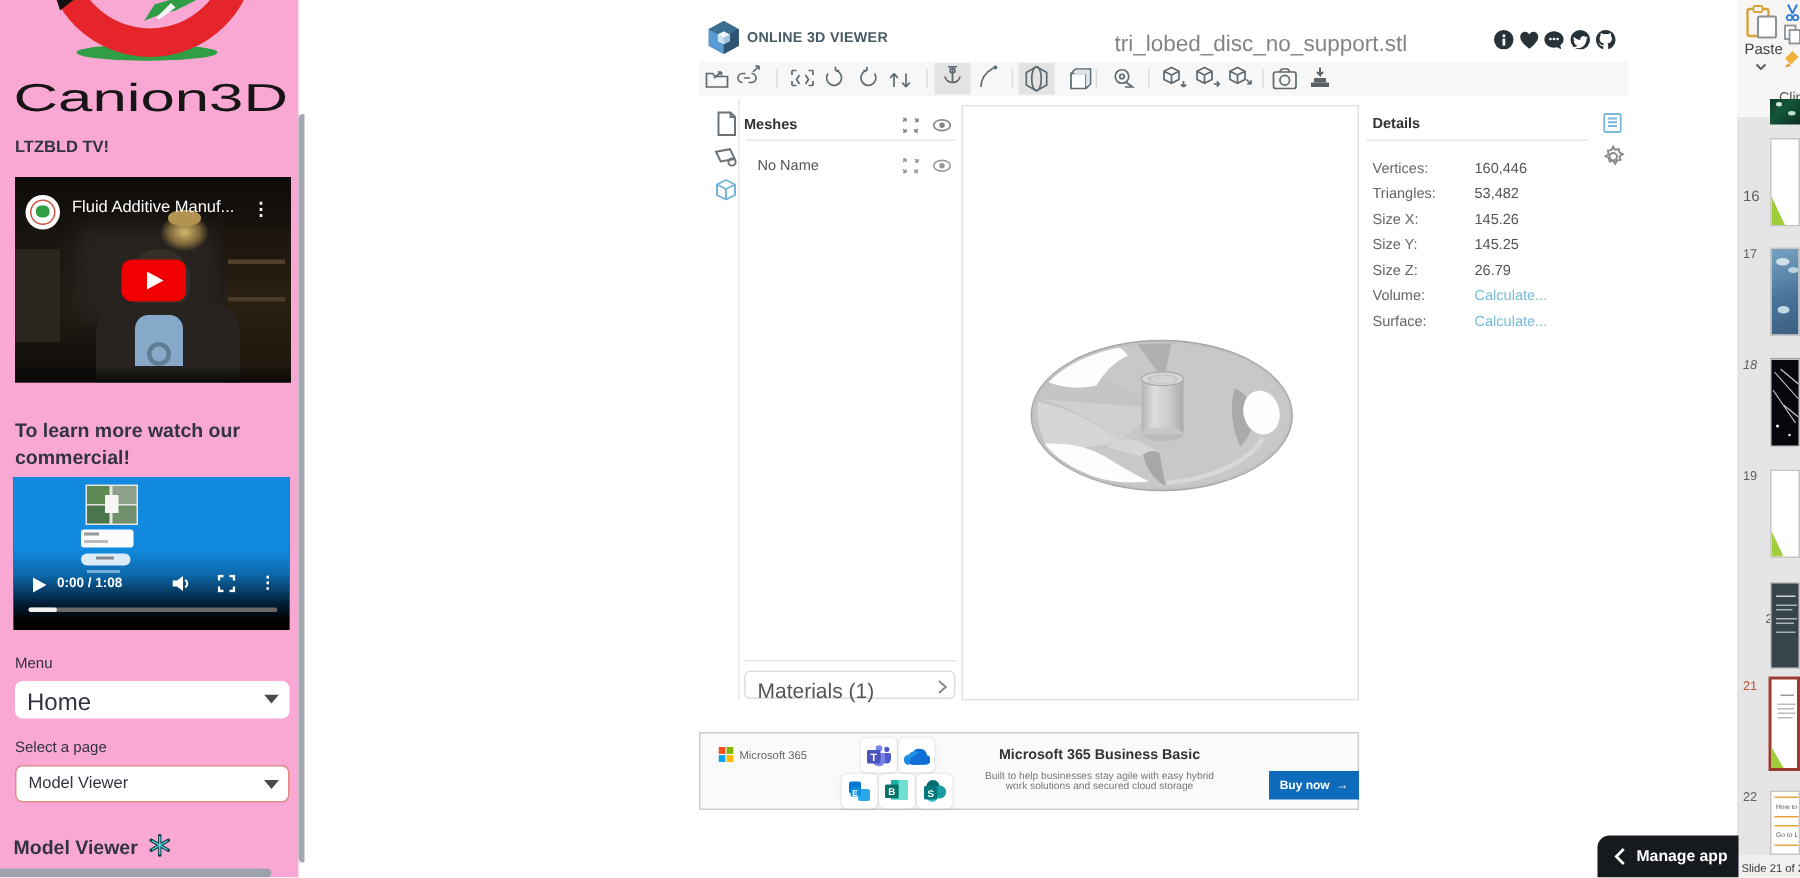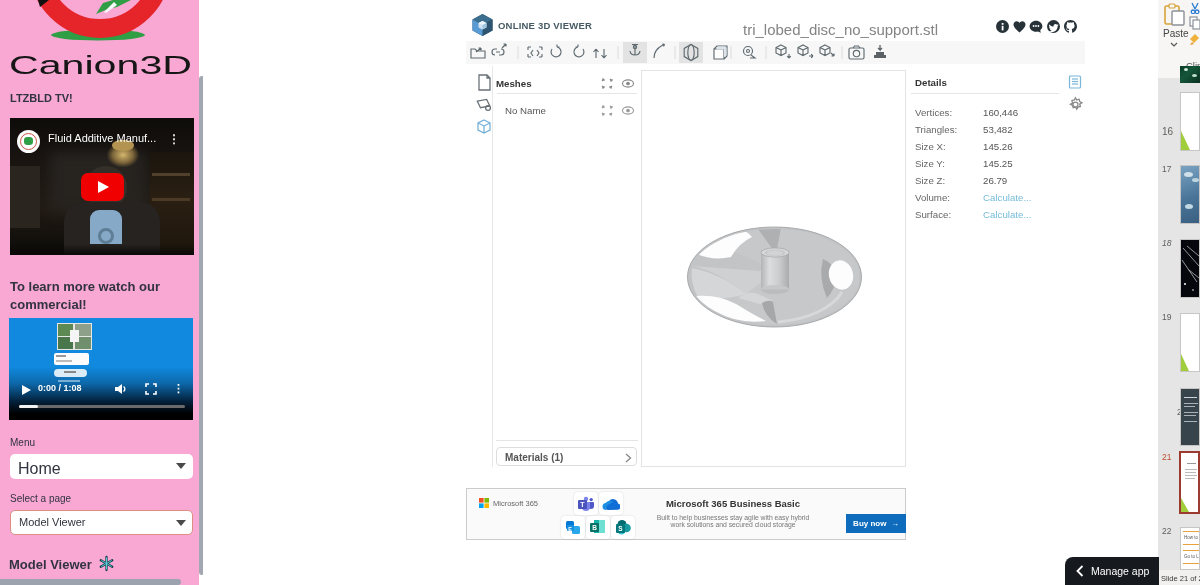--- a/index.html
+++ b/index.html
@@ -344,21 +344,21 @@
   <svg class="abs" style="left:398px;top:105px;" width="34" height="11" viewBox="0 0 34 11">
     <g stroke="#999" stroke-width="1.1" fill="none">
       <path d="M 1,3 l 2,-2 m 0,0 l -2,0 m 2,0 l 0,2 M 9,1 l 2,2 m 0,0 l 0,-2 m 0,2 l -2,0 M 1,8 l 2,2 m 0,0 l -2,0 m 2,0 l 0,-2 M 11,8 l -2,2 m 0,0 l 2,0 m -2,0 l 0,-2"></path>
       <ellipse cx="27" cy="5.5" rx="5.5" ry="3.6"></ellipse>
         <circle cx="27" cy="5.5" r="1.3" fill="#999"></circle>
     </g>
   </svg>
   <div class="abs" style="left:293px;top:440px;width:142px;height:1px;background:#e5e5e5;"></div>
 
   <div class="abs" style="left:293px;top:447px;width:141px;height:19px;border:1px solid #ddd;border-radius:4px;box-sizing:border-box;">
-    <div class="abs" style="left:8px;top:4px;font-size:10px;color:#555;font-weight:bold;">Materials (1)</div>
+    <div class="abs" style="left:8px;top:4px;font-size:14px;color:#555;">Materials (1)</div>
     <svg class="abs" style="left:128px;top:5px;" width="7" height="10">
         <polyline points="1,1 5.5,5 1,9" fill="none" stroke="#888" stroke-width="1.3"></polyline>
       </svg>
   </div>
 
   <div class="abs" style="left:438px;top:70px;width:265px;height:397px;border:1px solid #e3e3e3;background:#fff;box-sizing:border-box;"></div>
 
   <svg class="abs" style="left:475px;top:210px;" width="200" height="130" viewBox="0 0 200 130">
     <defs>
       <clipPath id="discclip">
@@ -474,14 +474,14 @@
     <div class="abs" style="left:166px;top:9px;width:200px;text-align:center;font-size:9.5px;font-weight:bold;color:#333;">Microsoft 365 Business Basic</div>
     <div class="abs" style="left:186px;top:26px;width:160px;text-align:center;font-size:6.8px;color:#777;line-height:6.5px;">Built to help businesses stay agile with easy hybrid<br>work solutions and secured cloud storage</div>
     <div class="abs" style="left:379px;top:25px;width:60px;height:19px;background:#0f6cbd;color:#fff;text-align:center;font-size:8px;font-weight:bold;line-height:19px;">Buy now&nbsp;&nbsp;→</div>
   </div>
 </div>
 
 <div class="abs" style="left:1065px;top:557px;width:94px;height:28px;background:#16191d;border-radius:8px 0 0 0;color:#fff;">
   <svg class="abs" style="left:11px;top:8px;" width="8" height="12" viewBox="0 0 8 12">
       <polyline points="6.5,1 1.5,6 6.5,11" fill="none" stroke="#fff" stroke-width="1.8"></polyline>
     </svg>
-  <div class="abs" style="left:26px;top:8px;font-size:10.5px;font-weight:normal;">Manage app</div>
+  <div class="abs" style="left:26px;top:8px;font-size:10.5px;font-weight:bold;">Manage app</div>
 </div>
 
 </body></html>

